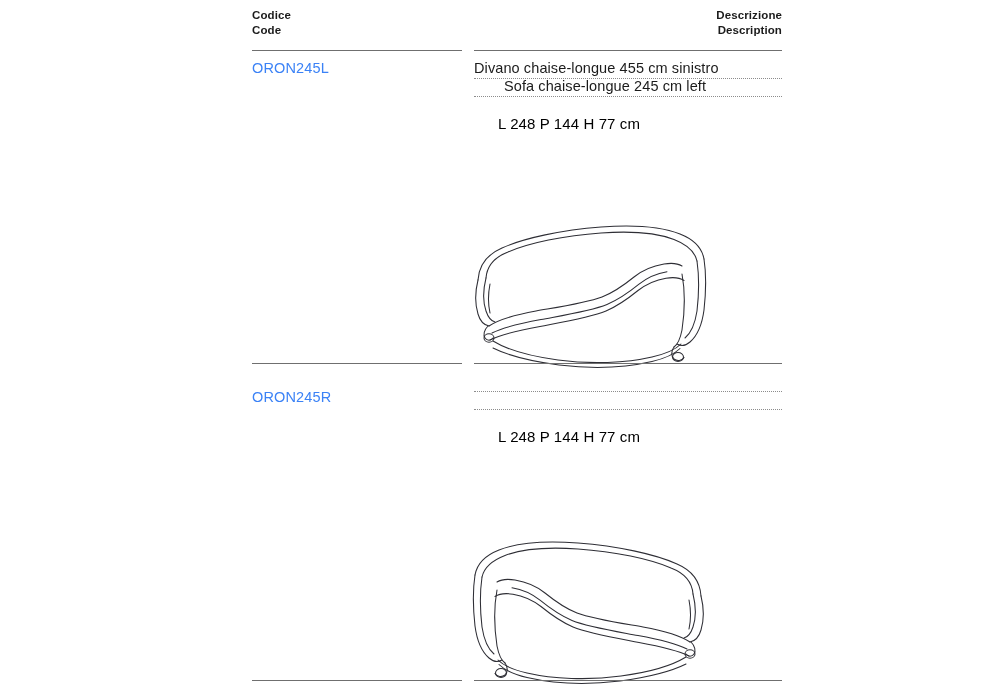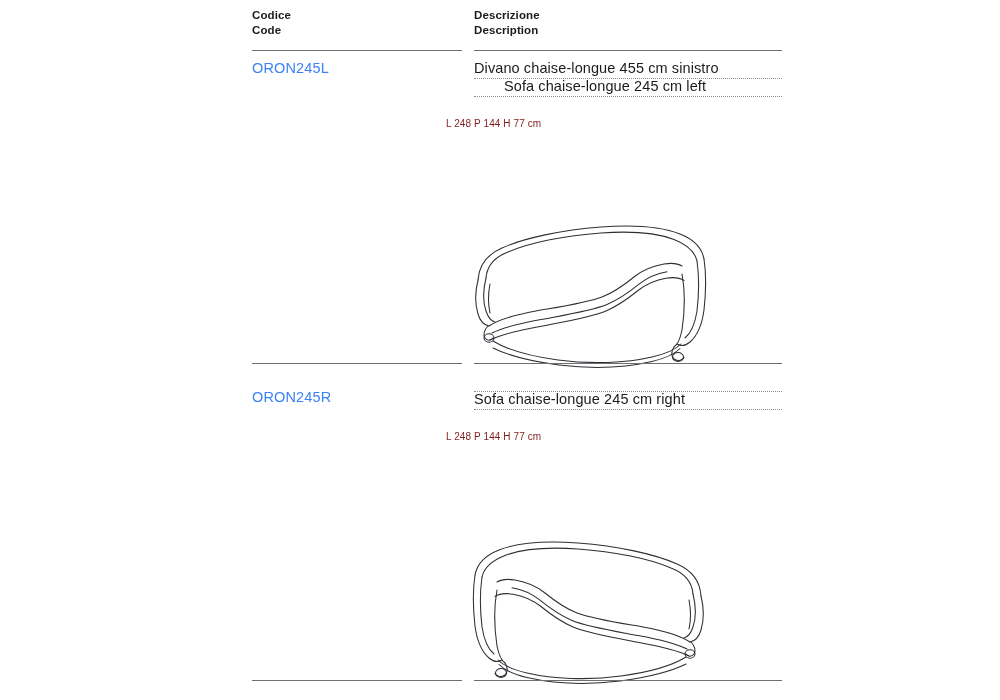--- a/index.html
+++ b/index.html
@@ -85,25 +85,25 @@
     position: absolute;
     left: 474px;
     font-size: 14.5px;
     line-height: 19px;
     letter-spacing: 0.1px;
     color: #1b1b1b;
     white-space: nowrap;
   }
   .dims-text {
     position: absolute;
-    left: 446px;
-    font-size: 10px;
+    left: 498px;
+    font-size: 15px;
     line-height: 19px;
     letter-spacing: 0.1px;
-    color: #7f1d1d;
+    color: #000000;
     white-space: nowrap;
   }
 
   
   .drawing {
     position: absolute;
   }
   .drawing svg {
     display: block;
     overflow: visible;
@@ -124,21 +124,21 @@
 </head>
 <body>
 
 <div class="sheet">
 
   <div class="header-row">
     <div class="col-code" style="top:0;">
       <div class="head-label">Codice</div>
       <div class="head-label">Code</div>
     </div>
-    <div class="col-desc" style="top:0;">
+    <div class="col-desc" style="top:0;text-align:right;">
       <div class="head-label">Descrizione</div>
       <div class="head-label">Description</div>
     </div>
   </div>
 
   <div class="rule code" style="top:50px;"></div>
   <div class="rule desc" style="top:50px;"></div>
 
   <div class="code-text" style="left:252px; top:59px;">ORON245L</div>
 
@@ -220,21 +220,20 @@
       <ellipse cx="212" cy="139" rx="5.5" ry="4.5"></ellipse>
     </svg>
   </div>
 
   <div class="rule code" style="top:363px;"></div>
   <div class="rule desc" style="top:363px;"></div>
 
   <div class="code-text" style="left:252px; top:388px;">ORON245R</div>
 
   <div class="dotted-rule" style="top:391px;"></div>
-  <div class="desc-text" style="top:390px;">Sofa chaise-longue 245 cm right</div>
   <div class="dotted-rule" style="top:409px;"></div>
 
   <div class="dims-text" style="top:427px;">L 248 P 144 H 77 cm</div>
 
   <div class="drawing mirrored" style="left:468px; top:534px; width:238px; height:136px;">
     <svg viewBox="0 0 245 136" width="245" height="136" aria-hidden="true">
       <path d="M12,62
                C13,46 22,36 36,30
                C58,20 96,12 135,9
                C168,6.5 195,8.5 214,16

